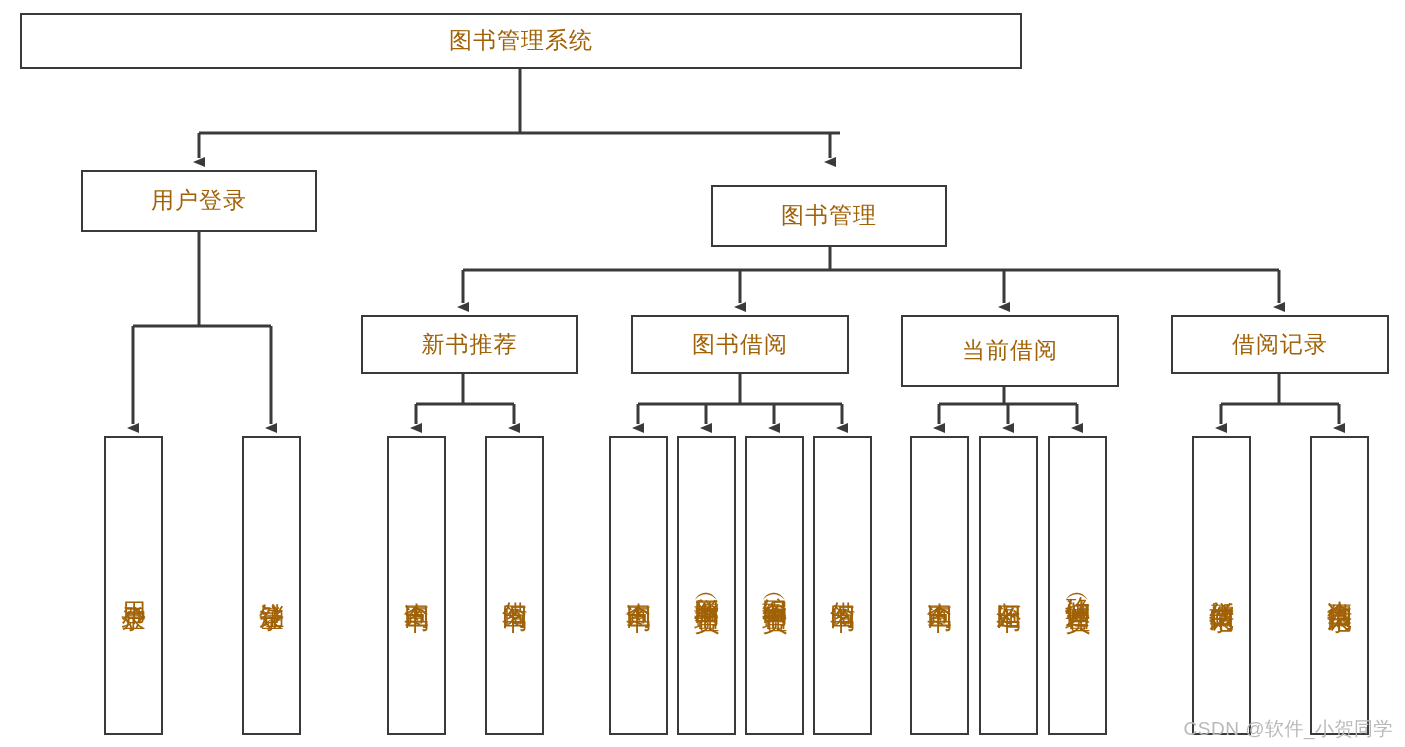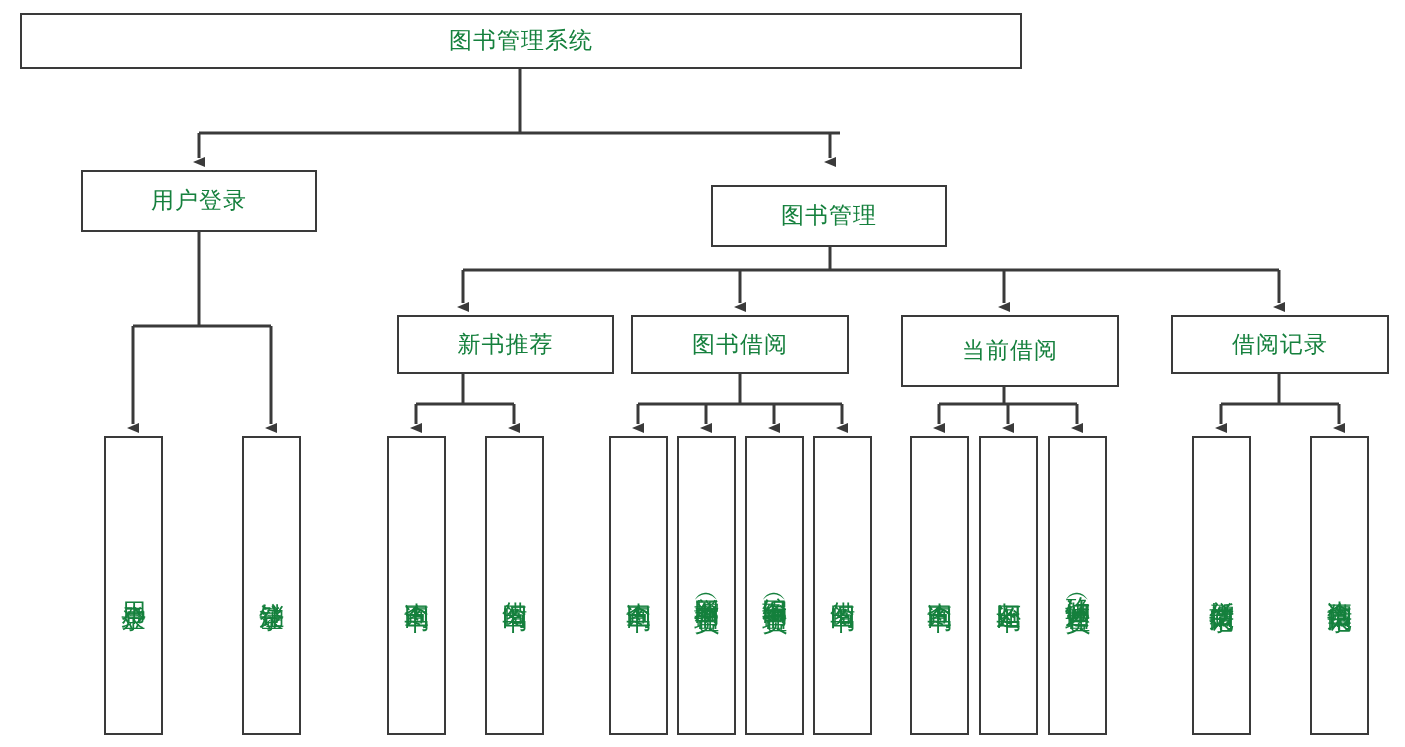--- a/index.html
+++ b/index.html
@@ -26,21 +26,21 @@
     pointer-events: none;
   }
   .node {
     position: absolute;
     box-sizing: border-box;
     background: #ffffff;
     border: 2.5px solid #3a3a3a;
     display: flex;
     align-items: center;
     justify-content: center;
-    color: #15803d;
+    color: #a16207;
   }
   .node.horiz {
     font-size: 23px;
     letter-spacing: 1px;
     line-height: 1.2;
   }
   .node.vert {
     writing-mode: vertical-rl;
     text-orientation: upright;
     font-size: 25px;
@@ -128,21 +128,21 @@
     <span>图书管理系统</span>
   </div>
 
   <div class="node horiz" style="left:81px; top:170px; width:236px; height:62px;">
     <span>用户登录</span>
   </div>
   <div class="node horiz" style="left:711px; top:170px; width:236px; height:62px;margin-top:15px;">
     <span>图书管理</span>
   </div>
 
-  <div class="node horiz" style="left:361px; top:315px; width:217px; height:59px;margin-left:36px;">
+  <div class="node horiz" style="left:361px; top:315px; width:217px; height:59px;">
     <span>新书推荐</span>
   </div>
   <div class="node horiz" style="left:631px; top:315px; width:218px; height:59px;">
     <span>图书借阅</span>
   </div>
   <div class="node horiz" style="left:901px; top:315px; width:218px; height:72px;">
     <span>当前借阅</span>
   </div>
   <div class="node horiz" style="left:1171px; top:315px; width:218px; height:59px;">
     <span>借阅记录</span>
@@ -185,14 +185,15 @@
     <span class="vtext">确认归还（管理员）</span>
   </div>
 
   <div class="node vert" style="left:1192px; top:436px; width:59px; height:299px;">
     <span class="vtext">新增借阅记录</span>
   </div>
   <div class="node vert" style="left:1310px; top:436px; width:59px; height:299px;">
     <span class="vtext">查询借阅记录</span>
   </div>
 
+  <div id="watermark">CSDN @软件_小贺同学</div>
 
 </div>
 
 </body></html>

